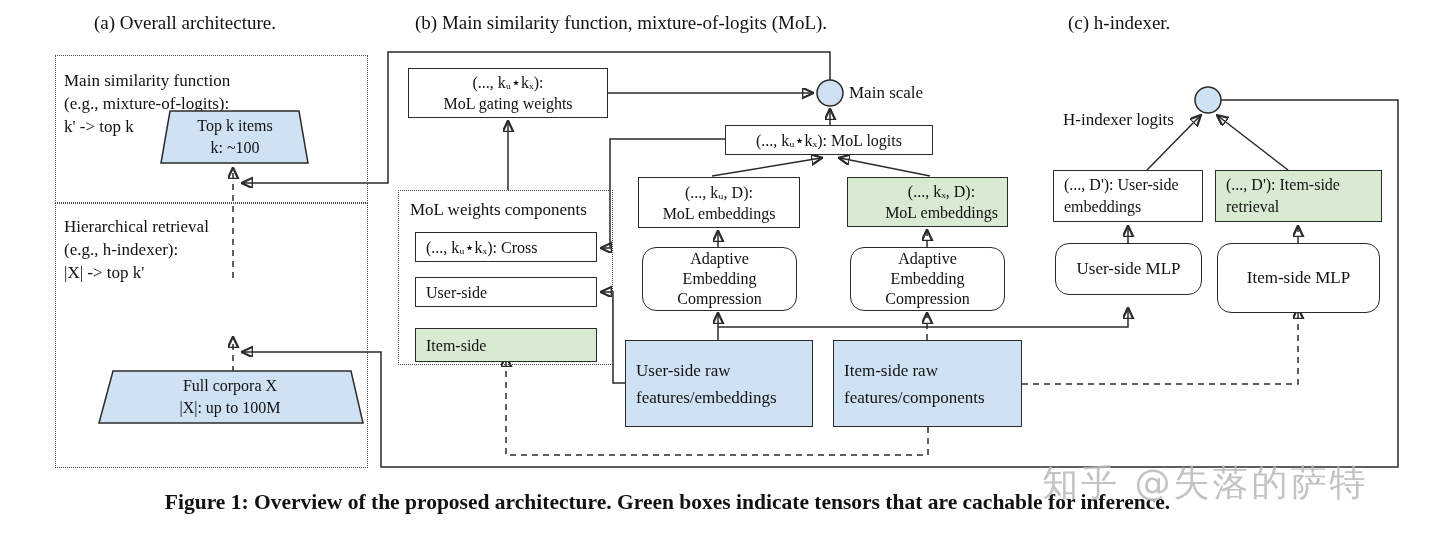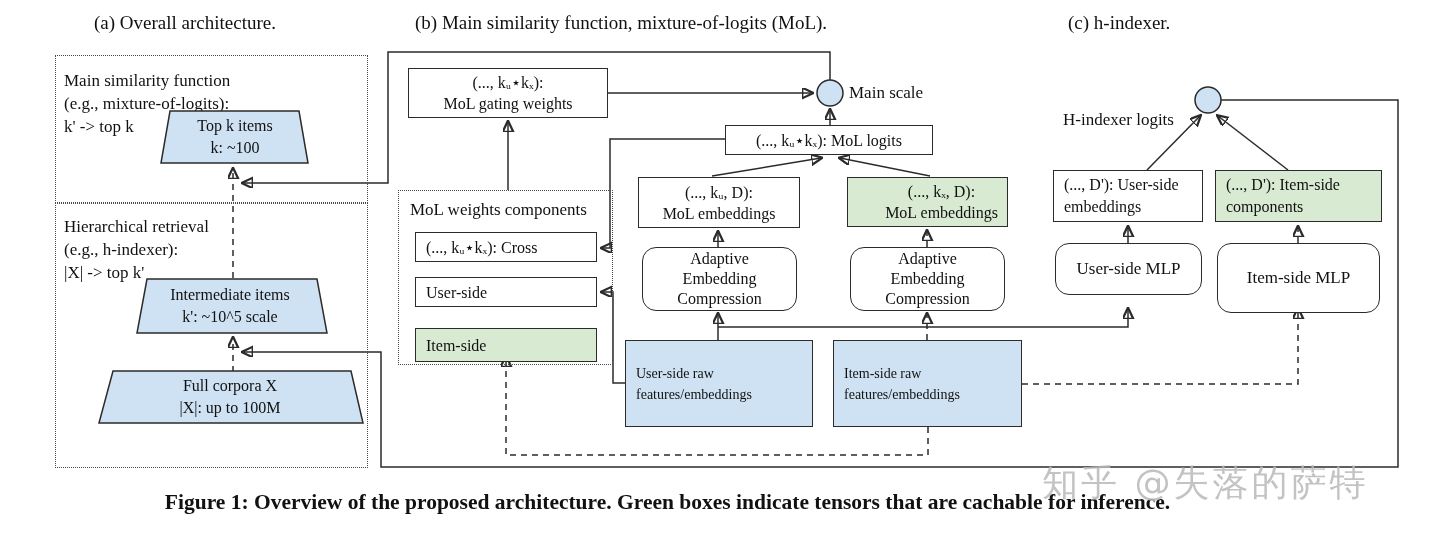--- a/index.html
+++ b/index.html
@@ -12,21 +12,21 @@
   .dotted-box{border:1.5px dotted #4a4a4a;background:transparent;}
   .note{font-size:17px;line-height:23px;white-space:pre-line;}
   .box{
     border:1.5px solid #2b2b2b;background:#ffffff;display:flex;align-items:center;
     justify-content:center;text-align:center;font-size:16px;line-height:21px;white-space:pre-line;
   }
   .box.left{justify-content:flex-start;text-align:left;padding-left:10px;}
   .box.blue{background:var(--blue);}
   .box.green{background:var(--green);}
   .box.rounded{border-radius:14px;font-size:16px;line-height:20px;}
-  .raw{font-size:14px;line-height:21px;}
+  .raw{font-size:17px;line-height:27px;}
   .shape svg{position:absolute;inset:0;width:100%;height:100%;}
   .shape .lbl{
     position:absolute;inset:0;display:flex;align-items:center;justify-content:center;
     text-align:center;font-size:16px;line-height:22px;white-space:pre-line;
   }
   .side-label{font-size:17px;white-space:nowrap;}
   #wires{position:absolute;left:0;top:0;z-index:0;}
   .layer{position:absolute;inset:0;z-index:1;}
   #caption{
     position:absolute;left:0;top:490px;width:1335px;text-align:center;
@@ -102,27 +102,20 @@
         </svg>
       <div class="lbl">Top k items
 k: ~100</div>
     </div>
 
     <div class="abs dotted-box" style="left:55px;top:203px;width:313px;height:265px;"></div>
     <div class="abs note" style="left:64px;top:215px;width:230px;">Hierarchical retrieval
 (e.g., h-indexer):
 |X| -&gt; top k'</div>
 
-    <div class="abs shape" style="left:130px;top:278px;width:200px;height:56px;">
-      <svg viewBox="0 0 200 56" preserveAspectRatio="none">
-          <polygon points="17,1 187,1 197,55 7,55" fill="var(--blue)" stroke="#2b2b2b" stroke-width="1.5"></polygon>
-        </svg>
-      <div class="lbl">Intermediate items
-k': ~10^5 scale</div>
-    </div>
 
     <div class="abs shape" style="left:92px;top:370px;width:276px;height:54px;">
       <svg viewBox="0 0 276 54" preserveAspectRatio="none">
           <polygon points="21,1 259,1 271,53 7,53" fill="var(--blue)" stroke="#2b2b2b" stroke-width="1.5"></polygon>
         </svg>
       <div class="lbl">Full corpora X
 |X|: up to 100M</div>
     </div>
 
     <div class="abs box" style="left:408px;top:68px;width:200px;height:50px;">(..., kᵤ⋆kₓ):
@@ -140,34 +133,34 @@
     <div class="abs box rounded" style="left:642px;top:247px;width:155px;height:64px;">Adaptive
 Embedding
 Compression</div>
     <div class="abs box rounded" style="left:850px;top:247px;width:155px;height:64px;">Adaptive
 Embedding
 Compression</div>
 
     <div class="abs box blue left raw" style="left:625px;top:340px;width:188px;height:87px;">User-side raw
 features/embeddings</div>
     <div class="abs box blue left raw" style="left:833px;top:340px;width:189px;height:87px;">Item-side raw
-features/embeddings</div>
+features/components</div>
 
     <div class="abs dotted-box" style="left:398px;top:190px;width:215px;height:175px;"></div>
     <div class="abs side-label" style="left:410px;top:200px;">MoL weights components</div>
     <div class="abs box left" style="left:415px;top:232px;width:182px;height:30px;">(..., kᵤ⋆kₓ): Cross</div>
     <div class="abs box left" style="left:415px;top:277px;width:182px;height:30px;">User-side</div>
     <div class="abs box left green" style="left:415px;top:328px;width:182px;height:34px;">Item-side</div>
 
     <div class="abs side-label" style="left:1063px;top:90px;margin-top:20px;">H-indexer logits</div>
 
     <div class="abs box left" style="left:1053px;top:170px;width:150px;height:52px;font-size:16px;line-height:22px;">(..., D'): User-side
 embeddings</div>
     <div class="abs box left green" style="left:1215px;top:170px;width:167px;height:52px;font-size:16px;line-height:22px;">(..., D'): Item-side
-components</div>
+retrieval</div>
 
     <div class="abs box rounded" style="left:1055px;top:243px;width:147px;height:52px;font-size:17px;">User-side MLP</div>
     <div class="abs box rounded" style="left:1217px;top:243px;width:163px;height:70px;font-size:17px;">Item-side MLP</div>
 
   </div>
 
   <div id="caption">Figure 1: Overview of the proposed architecture. Green boxes indicate tensors that are cachable for inference.</div>
   <div id="watermark">知乎 @失落的萨特</div>
 
 </div>

